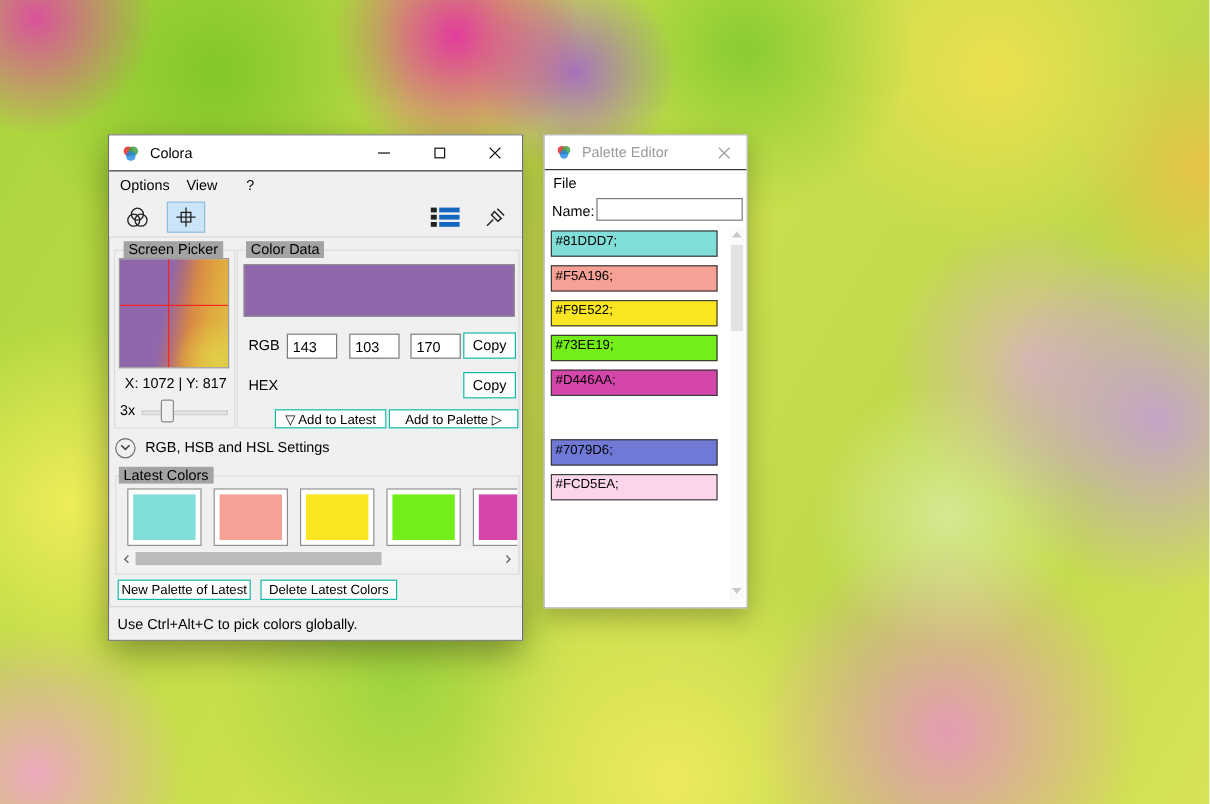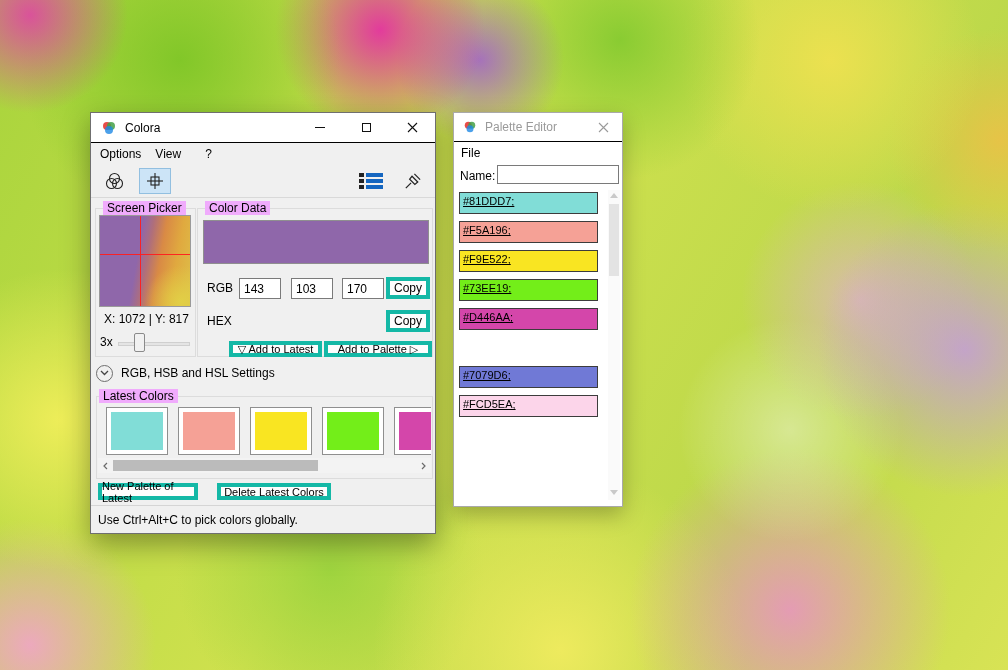--- a/index.html
+++ b/index.html
@@ -47,42 +47,42 @@
   .menu-help { margin-left:10px; }
 
   .toolbar { height:33px; background:#f0f0f0; border-bottom:1px solid #d9d9d9;
              display:flex; align-items:center; padding:0 7px; gap:9px; }
   .tool-btn { width:32px; height:26px; display:flex; align-items:center; justify-content:center; border:1px solid transparent; }
   .tool-btn.selected { background:#cce4f7; border-color:#92bfe0; }
 
   .client { position:absolute; left:0; right:0; top:86px; bottom:28px; }
 
   .group { position:absolute; border:1px solid #dcdcdc; }
-  .group-label { position:absolute; top:-8px; left:7px; background:#f0abfc; padding:0 4px; line-height:14px; font-size:12px; }
+  .group-label { position:absolute; top:-8px; left:7px; background:#a3a3a3; padding:0 4px; line-height:14px; font-size:12px; }
 
   .statusbar { position:absolute; left:0; right:0; bottom:0; height:28px; background:#f0f0f0;
                border-top:1px solid #d5d5d5; display:flex; align-items:center; padding:0 7px; }
 
   
   .sp-preview { position:absolute; left:3px; top:6px; width:92px; height:92px; border:1px solid #9a9a9a;
     background:
       radial-gradient(circle 45px at 90% 95%, rgba(226,210,70,.9), rgba(226,210,70,0) 80%),
       linear-gradient(100deg,#8f67aa 0%,#8f67aa 42%,#b06f7a 52%,#d98a45 64%,#e0a93f 80%,#ddc04a 100%); }
   .cross-v { position:absolute; left:44%; top:0; width:1px; height:100%; background:rgba(255,30,30,.95); }
   .cross-h { position:absolute; top:42%; left:0; height:1px; width:100%; background:rgba(255,30,30,.95); }
   .sp-coords { position:absolute; left:8px; top:103px; font-size:12px; }
   .sp-zoom { position:absolute; left:4px; top:126px; font-size:12px; }
   .slider-track { position:absolute; left:22px; top:133px; width:72px; height:4px; background:#e4e4e4; border:1px solid #cfcfcf; }
   .slider-thumb { position:absolute; left:38px; top:124px; width:11px; height:19px; background:#f1f1f1; border:1px solid #8a8a8a; border-radius:2px; }
 
   
   .cd-swatch { position:absolute; left:5px; top:11px; width:226px; height:44px; border:1px solid #8f8f8f; }
   .field-label { position:absolute; font-size:12px; }
   .tb-input { position:absolute; height:21px; border:1px solid #7a7a7a; background:#fff; font:12px "Liberation Sans",sans-serif; padding:0 4px; }
-  .btn { background:#fdfdfd; border:4px solid #14b8a6; display:flex; align-items:center; justify-content:center; position:absolute; }
+  .btn { background:#fdfdfd; border:1px solid #14b8a6; display:flex; align-items:center; justify-content:center; position:absolute; }
   .copy-btn { width:44px; height:22px; font-size:12px; }
   .small-btn { height:16px; font-size:11px; }
 
   
   .settings-row { position:absolute; left:5px; top:165px; height:18px; display:flex; align-items:center; gap:8px; }
   .chev-circle { width:17px; height:17px; border:1px solid #6e6e6e; border-radius:50%; display:flex; align-items:center; justify-content:center; }
 
   
   .lc-strip { position:absolute; left:1px; top:1px; right:1px; height:59px; overflow:hidden; }
   .lc-swatch { position:absolute; top:9px; width:62px; height:48px; border:1px solid #8f8f8f; background:#fff; padding:4px; }
@@ -91,21 +91,21 @@
   .lc-arrow { position:absolute; top:0; width:15px; height:15px; display:flex; align-items:center; justify-content:center; }
   .lc-thumb { position:absolute; left:15px; top:2px; width:205px; height:11px; background:#bbbbbb; }
 
   
   .pe-title { color:#9a9a9a; }
   .pe-body { position:absolute; left:0; right:0; top:29px; bottom:0; background:#fff; }
   .pe-menu { position:absolute; left:2px; top:1px; padding:3px 5px; font-size:12px; }
   .pe-name-label { position:absolute; left:6px; top:27px; font-size:12px; }
   .pe-name-input { position:absolute; left:43px; top:23px; width:122px; height:19px; }
   .pal-entry { position:absolute; left:5px; width:139px; height:22px; border:1px solid #3c3c3c; }
-  .pal-hex { font-size:11px; text-decoration:underline; padding:2px 0 0 3px; display:block; color:#000; }
+  .pal-hex { font-size:11px; padding:2px 0 0 3px; display:block; color:#000; }
   .pe-scroll { position:absolute; right:2px; width:12px; top:48px; bottom:6px; background:#fafafa; }
   .pe-thumb { position:absolute; left:1px; right:1px; top:14px; height:72px; background:#e3e3e3; }
   .tri-up { width:0; height:0; border-left:4px solid transparent; border-right:4px solid transparent; border-bottom:5px solid #c9c9c9; margin:3px auto; }
   .tri-down { width:0; height:0; border-left:4px solid transparent; border-right:4px solid transparent; border-top:5px solid #c9c9c9; margin:3px auto; position:absolute; bottom:2px; left:2px; }
 </style>
 </head>
 <body>
 
 <div class="desktop">
 
@@ -242,21 +242,21 @@
           </div>
           <div class="lc-thumb"></div>
           <div class="lc-arrow" style="right:0;">
             <svg width="5" height="8" viewBox="0 0 5 8" fill="none" stroke="#6a6a6a" stroke-width="1.2">
                 <path d="M1 1 L4 4 L1 7"></path>
               </svg>
           </div>
         </div>
       </div>
 
-      <div class="btn" style="left:7px; top:284px; width:100px; height:17px; font-size:11px;">New Palette of Latest</div>
+      <div class="btn" style="left:7px; top:284px; width:111px; height:17px; font-size:11px;">New Palette of Latest</div>
       <div class="btn" style="left:126px; top:284px; width:114px; height:17px; font-size:11px;">Delete Latest Colors</div>
     </div>
 
     <div class="statusbar">
       <span>Use Ctrl+Alt+C to pick colors globally.</span>
     </div>
   </div>
 
   <div class="win palette-win">
 

